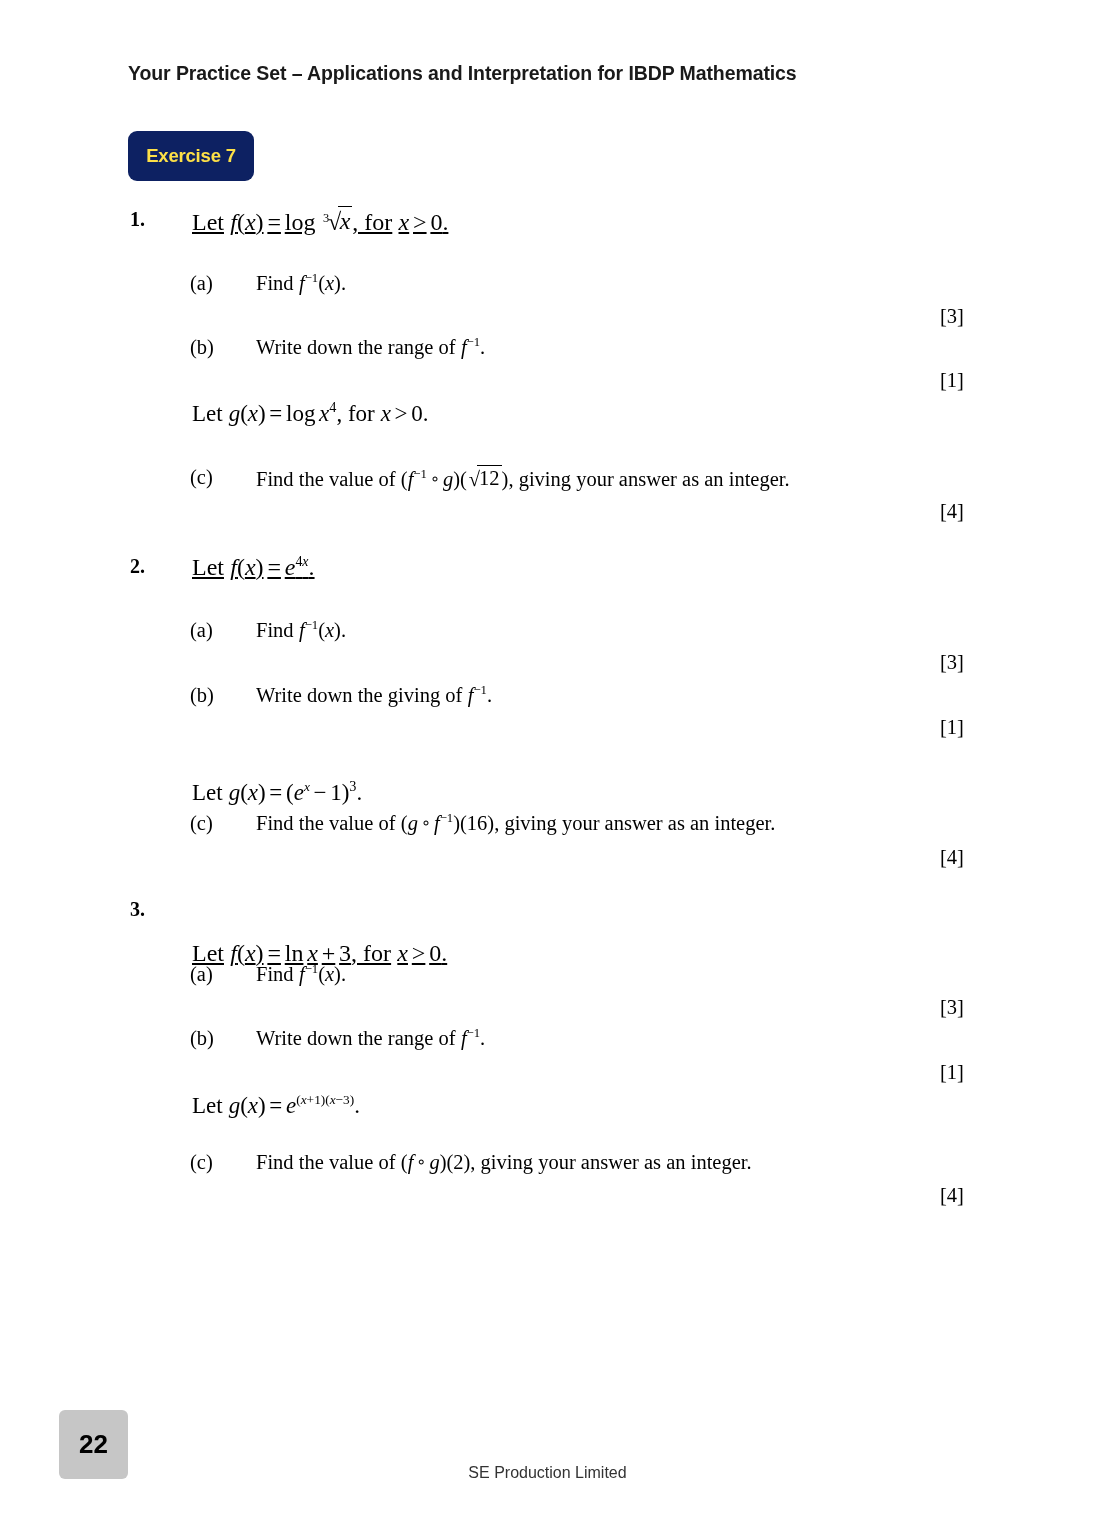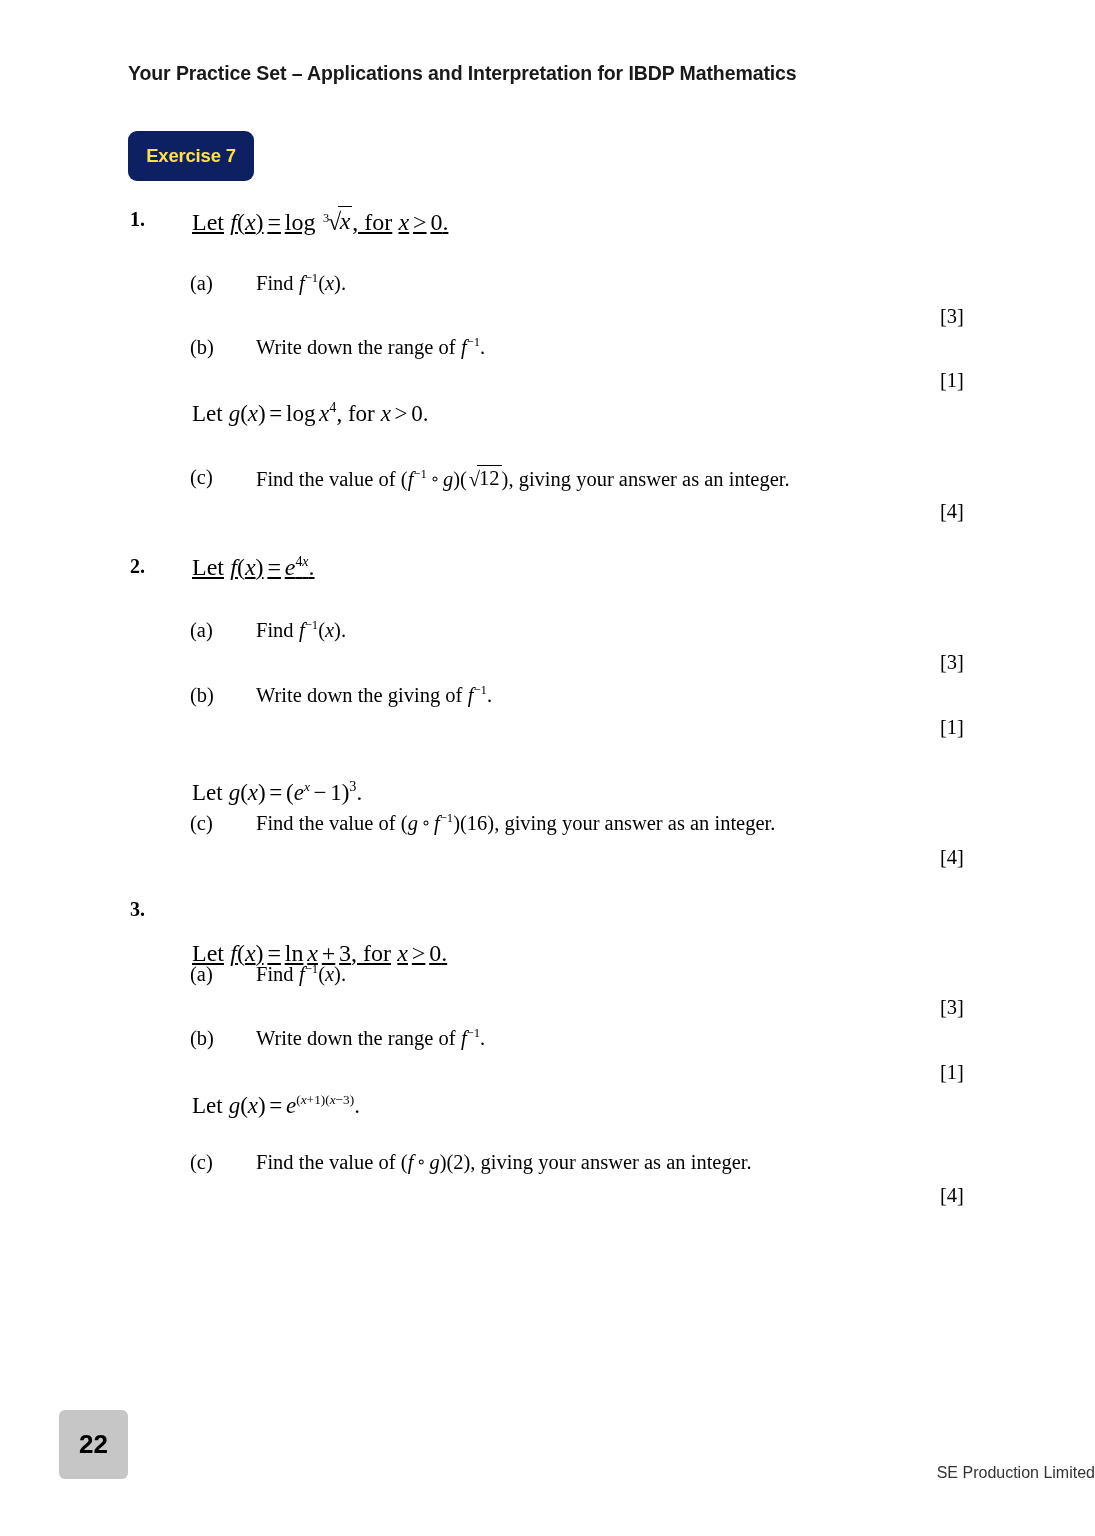--- a/index.html
+++ b/index.html
@@ -162,21 +162,21 @@
     font-family: "Liberation Sans", sans-serif;
     font-weight: bold;
     font-size: 26px;
     color: #000;
   }
   .footer-credit {
     position: absolute;
     left: 0;
     top: 1464px;
     width: 1095px;
-    text-align: right;
+    text-align: center;
     font-family: "Liberation Sans", sans-serif;
     font-size: 16px;
     color: #333333;
   }
 </style>
 </head>
 <body>
 
 <div class="doc-title">Your Practice Set – Applications and Interpretation for IBDP Mathematics</div>
 

